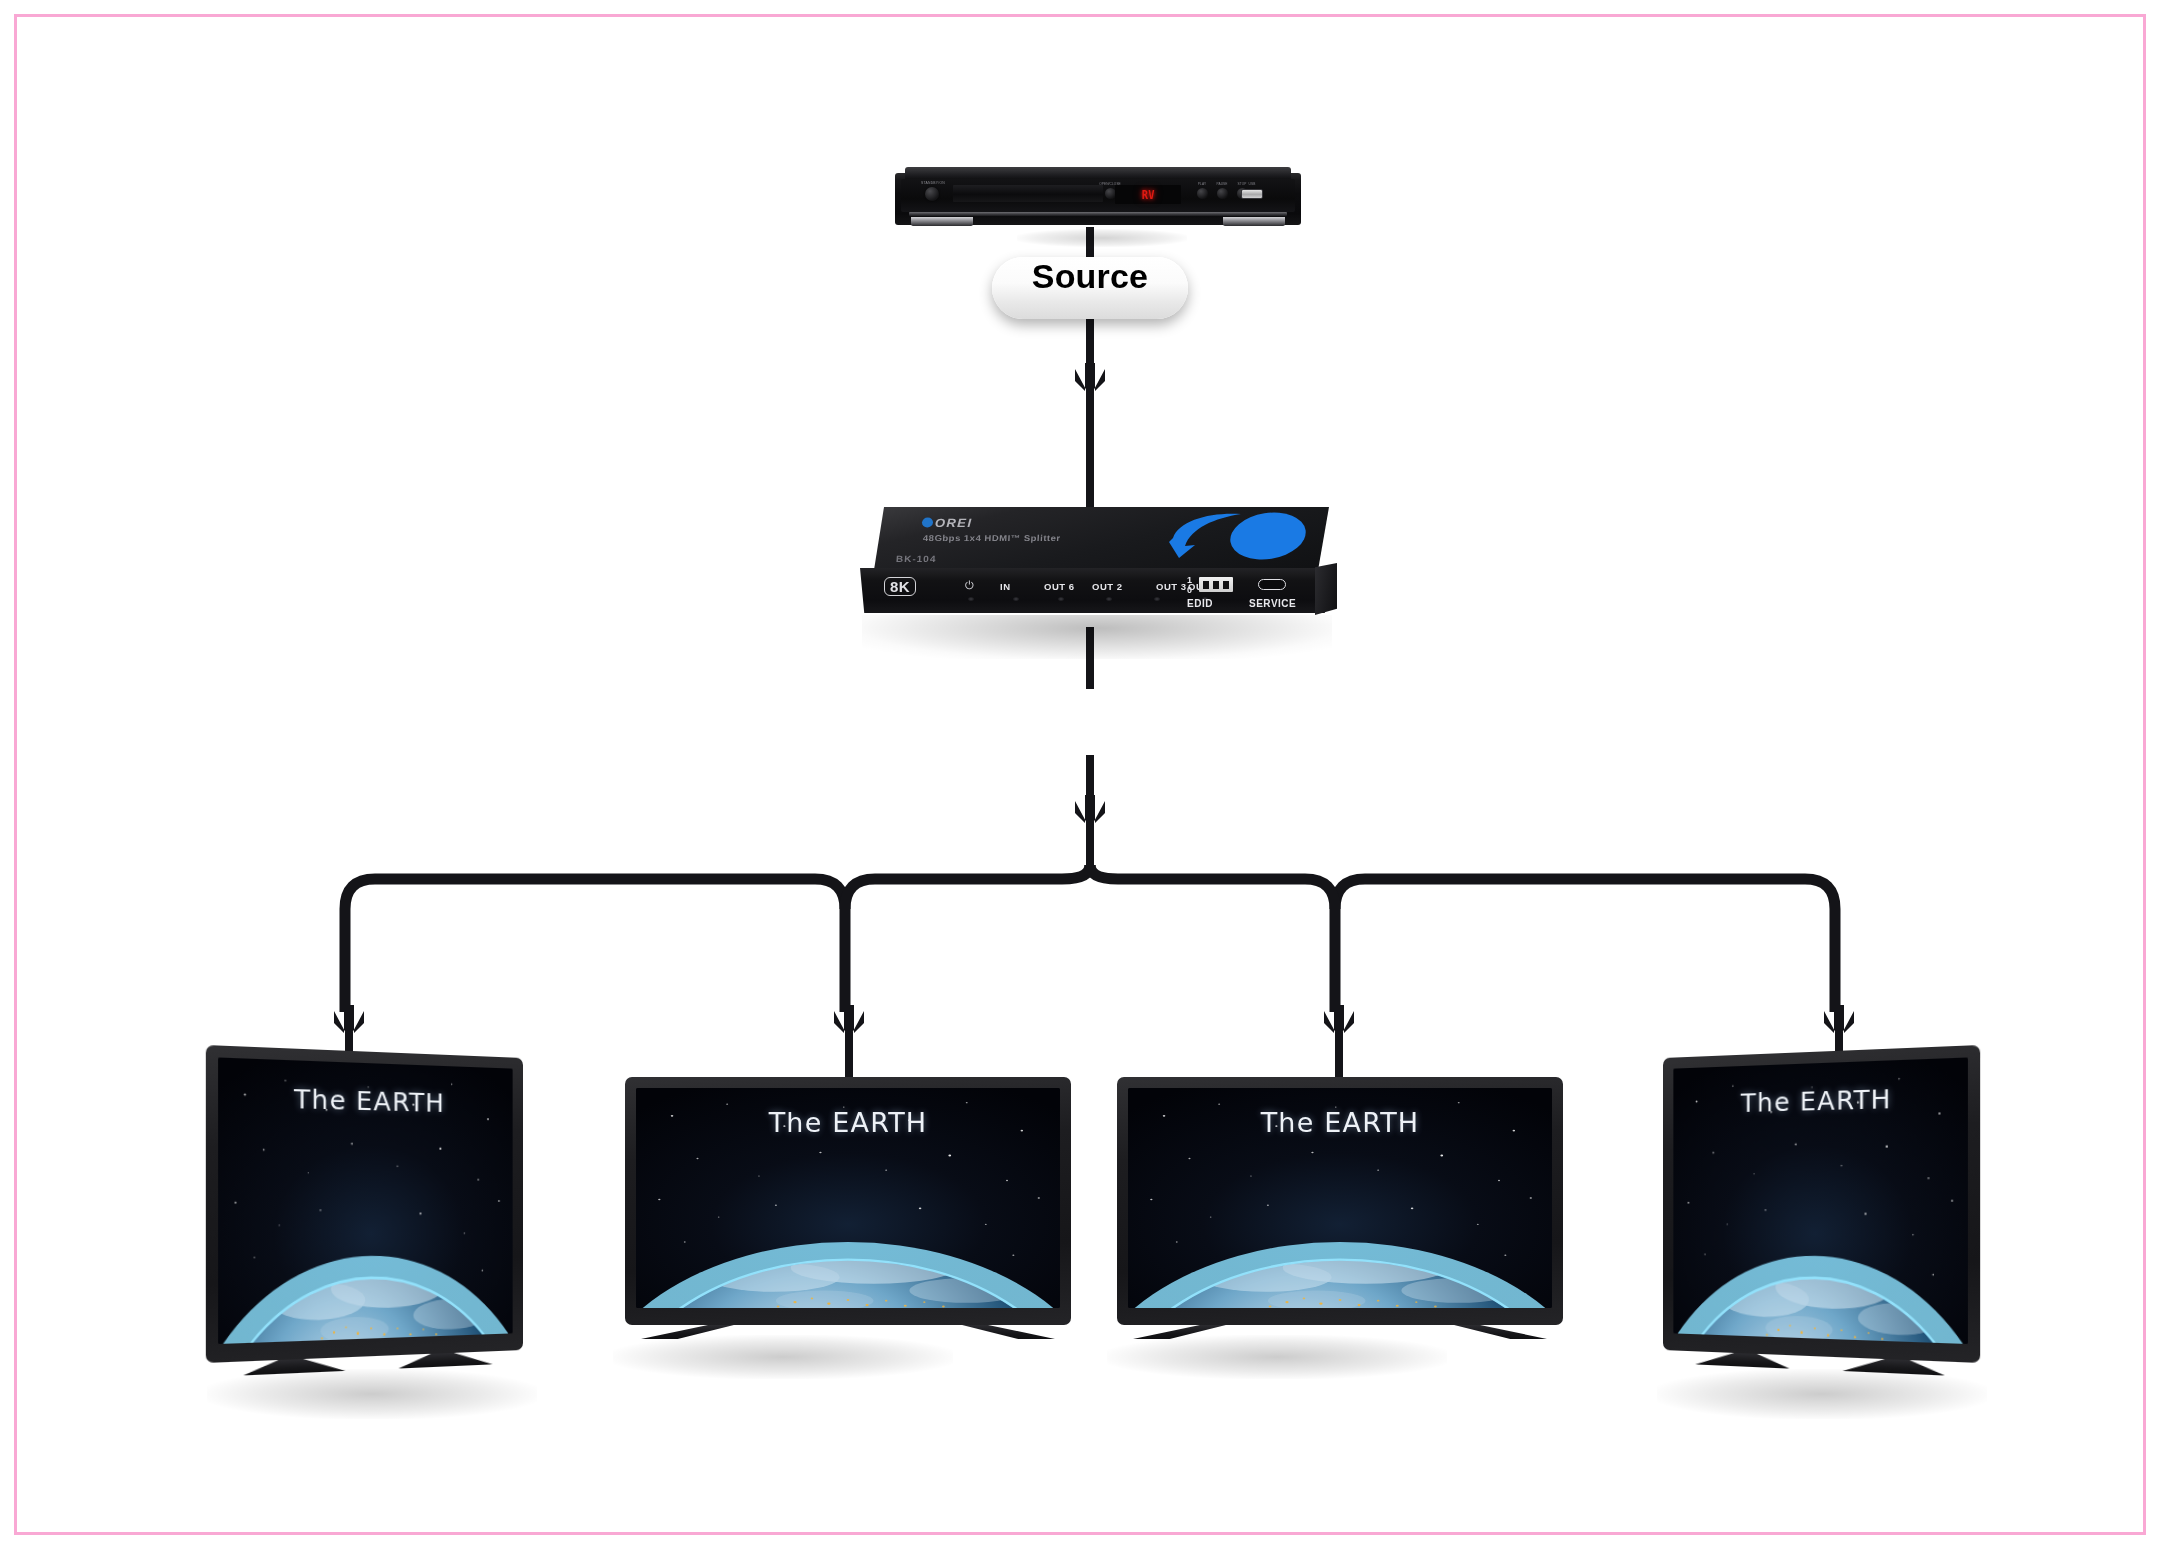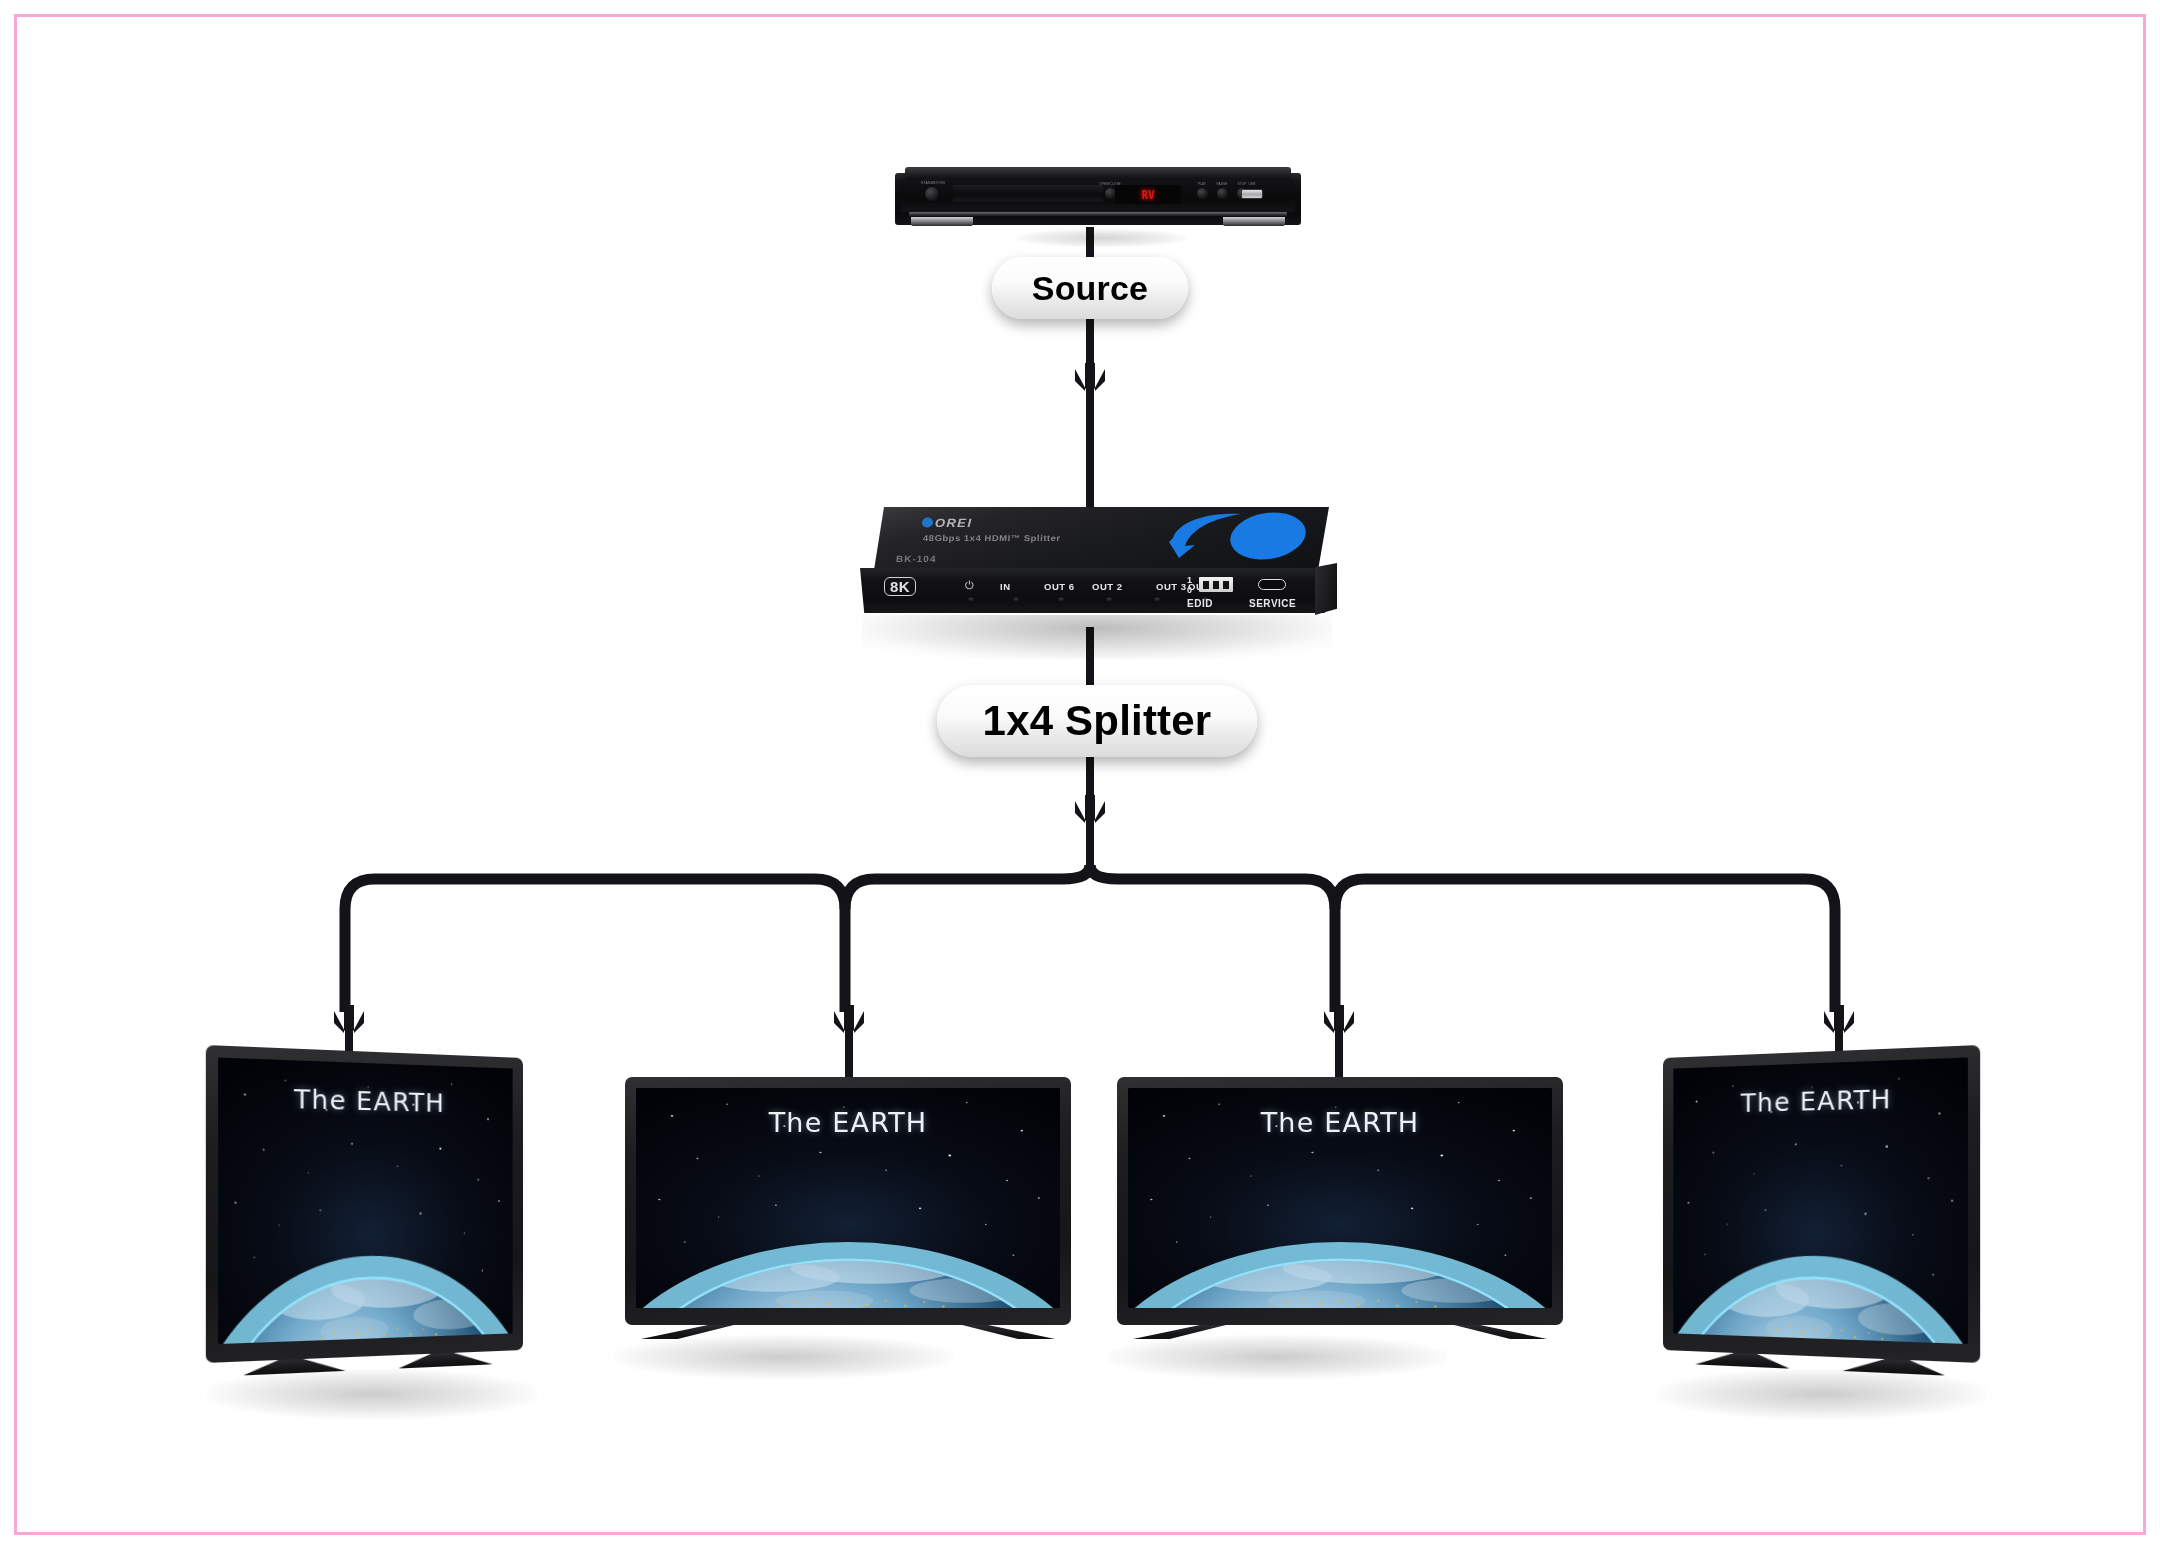--- a/index.html
+++ b/index.html
@@ -41,21 +41,20 @@
     position: absolute;
     left: 0; top: 0;
     width: 2160px; height: 1549px;
     pointer-events: none;
   }
 
   
   .pill {
     position: absolute;
     display: flex;
-    align-items: center;
     justify-content: center;
     border-radius: 999px;
     background: linear-gradient(180deg, #ffffff 0%, #fbfbfb 42%, #e9e9e9 72%, #dcdcdc 100%);
     box-shadow: 0 6px 13px rgba(0,0,0,0.30), 0 1px 0 rgba(255,255,255,0.9) inset;
     color: #000000;
     font-weight: bold;
     white-space: nowrap;
     z-index: 6;
   }
   #pill-source {
@@ -550,23 +549,20 @@
             <i></i>
           </div>
           <div class="spl-edid">EDID</div>
 
           <div class="spl-usbc"></div>
           <div class="spl-service">SERVICE</div>
         </div>
         <div class="spl-side"></div>
       </div>
 
-      <div class="pill" id="pill-splitter">
-        <span>1x4 Splitter</span>
-      </div>
 
       <div class="tv-shadow" style="left:190px; top:1352px; width:330px; height:50px;"></div>
       <div class="tv" id="tv1" style="left:196px; top:1041px; width:310px; height:292px;
            transform: perspective(1300px) rotateY(20deg); transform-origin: right center;">
         <div class="tv-shell" style="height:292px;">
           <div class="tv-screen">
             <svg viewBox="0 0 400 300" preserveAspectRatio="none" style="position:absolute;inset:0;width:100%;height:100%;">
               <defs>
                 <radialGradient id="sky1" cx="50%" cy="62%" r="72%">
                   <stop offset="0%" stop-color="#122034"></stop>

